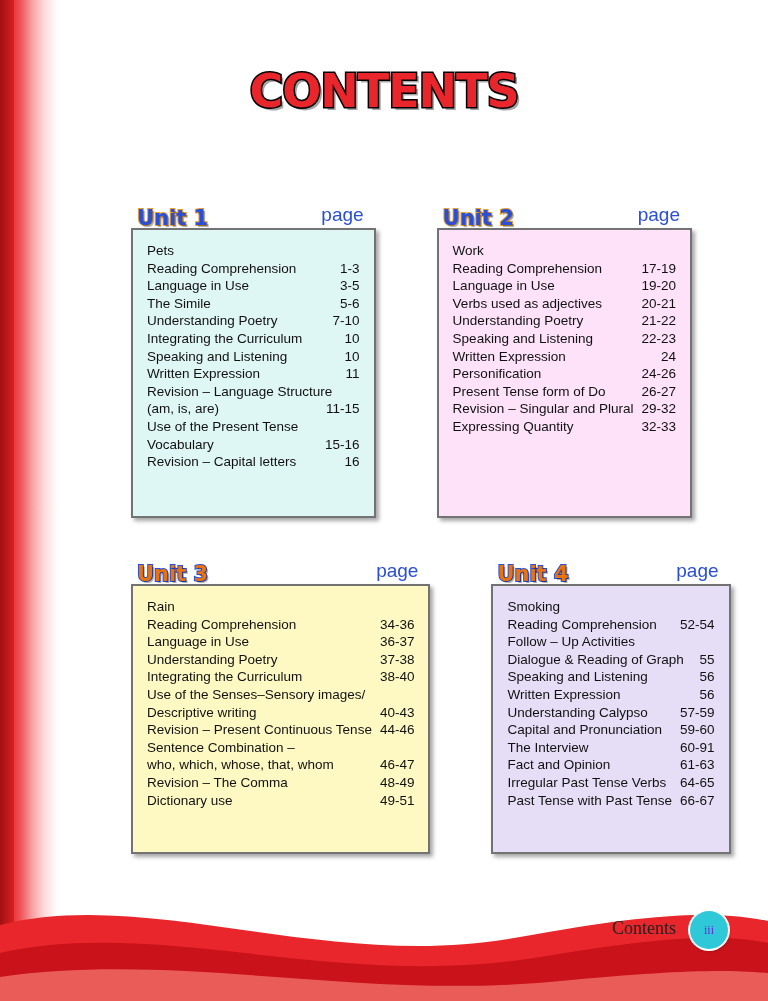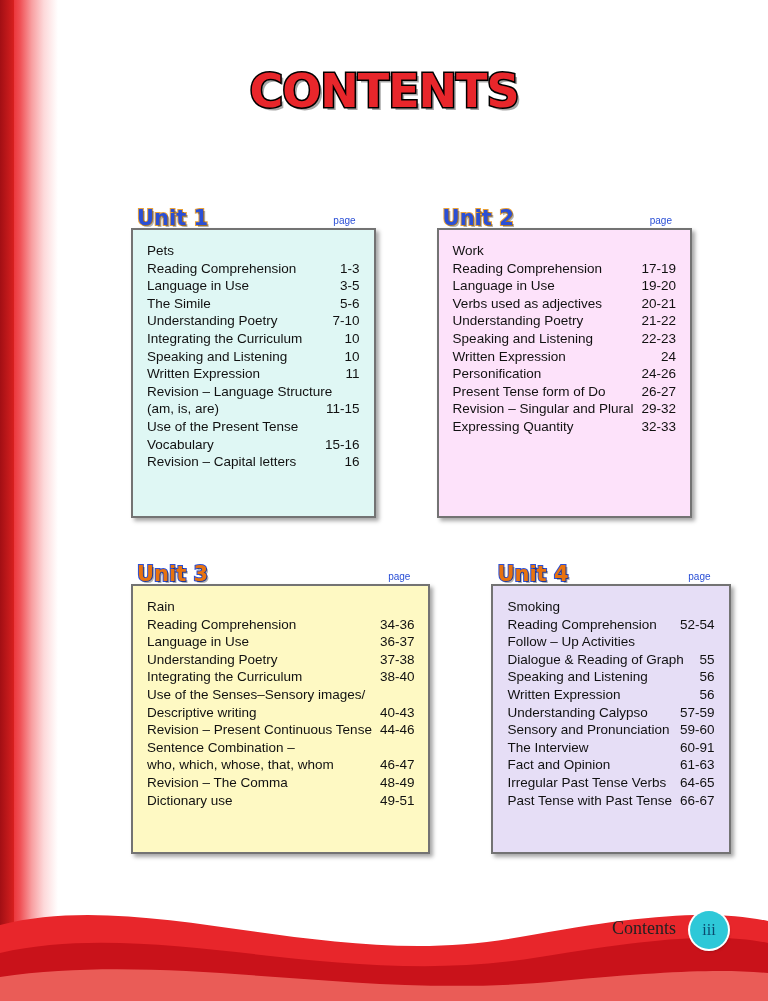--- a/index.html
+++ b/index.html
@@ -87,23 +87,23 @@
     paint-order: stroke fill;
     text-shadow: 2px 2px 0 rgba(0,0,0,0.3);
     white-space: nowrap;
   }
   .unit-label.orange {
     color: #e8730f;
     -webkit-text-stroke: 2px #2a4fd6;
   }
   .page-word {
     position: absolute;
-    right: 20px;
+    right: 12px;
     bottom: 2px;
-    font-size: 10px;
+    font-size: 19px;
     color: #2a4fd6;
   }
   .unit-box {
     border: 2px solid #737373;
     box-shadow: 3px 3px 4px rgba(0,0,0,0.35);
     padding: 12px 14px 10px 14px;
     box-sizing: border-box;
   }
   .u1 { background: #dff7f4; height: 290px; }
   .u2 { background: #fde2fa; height: 290px; }
@@ -133,22 +133,22 @@
     color: #222;
   }
   .footer-badge {
     position: absolute;
     right: 40px;
     bottom: 52px;
     width: 38px; height: 38px;
     border-radius: 50%;
     background: #2ec8d8;
     box-shadow: 0 0 0 2px #ffffff, 1px 2px 3px rgba(0,0,0,0.35);
-    color: #0c4a6e;
-    font-size: 16px;
+    color: #6d28d9;
+    font-size: 12px;
     display: flex;
     align-items: center;
     justify-content: center;
     font-family: "Liberation Serif", serif;
   }
 </style>
 </head>
 <body>
 
 <div class="left-edge"></div>
@@ -363,21 +363,21 @@
           </div>
         <div class="entry">
             <span class="t">Written Expression</span>
             <span class="p">56</span>
           </div>
         <div class="entry">
             <span class="t">Understanding Calypso</span>
             <span class="p">57-59</span>
           </div>
         <div class="entry">
-            <span class="t">Sensory and Pronunciation</span>
+            <span class="t">Capital and Pronunciation</span>
             <span class="p">59-60</span>
           </div>
         <div class="entry">
             <span class="t">The Interview</span>
             <span class="p">60-91</span>
           </div>
         <div class="entry">
             <span class="t">Fact and Opinion</span>
             <span class="p">61-63</span>
           </div>

